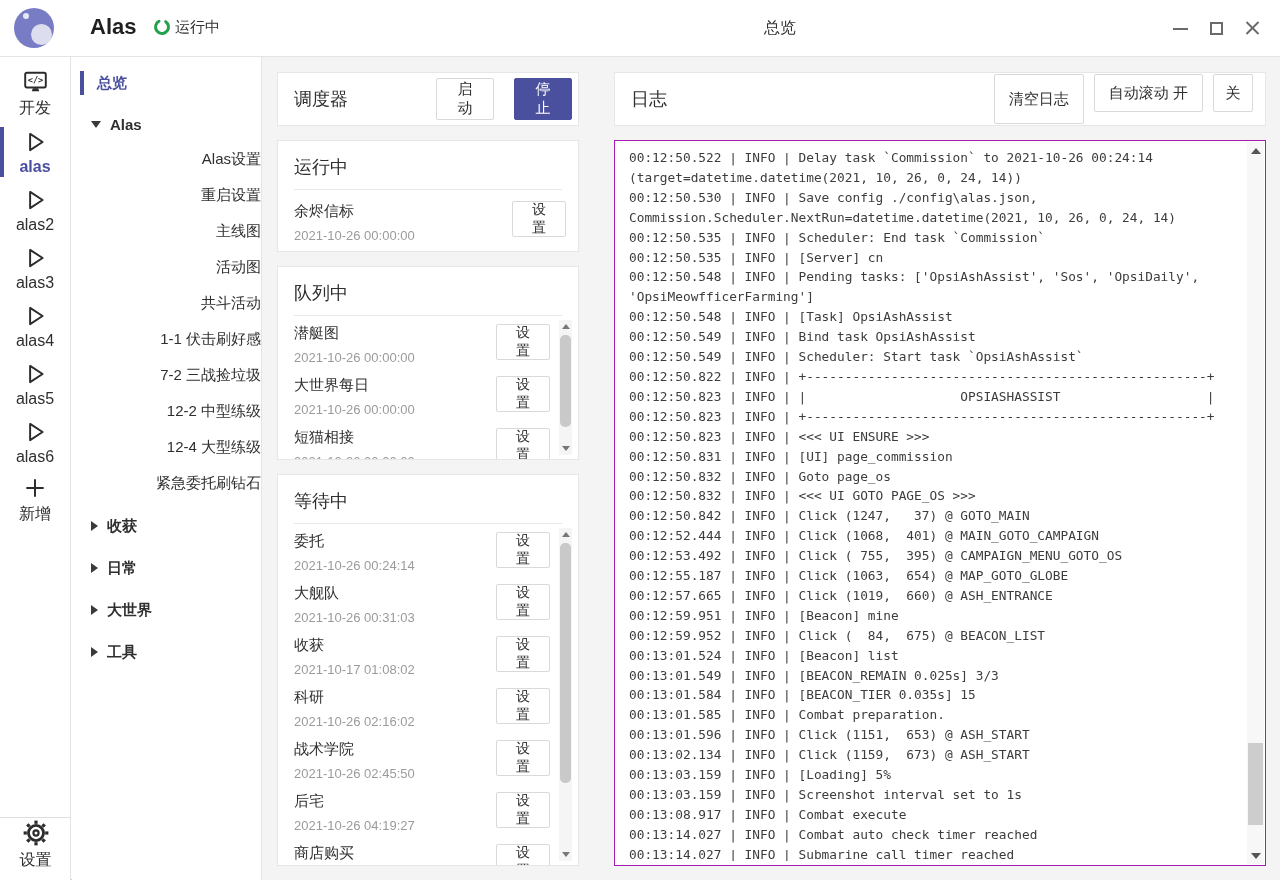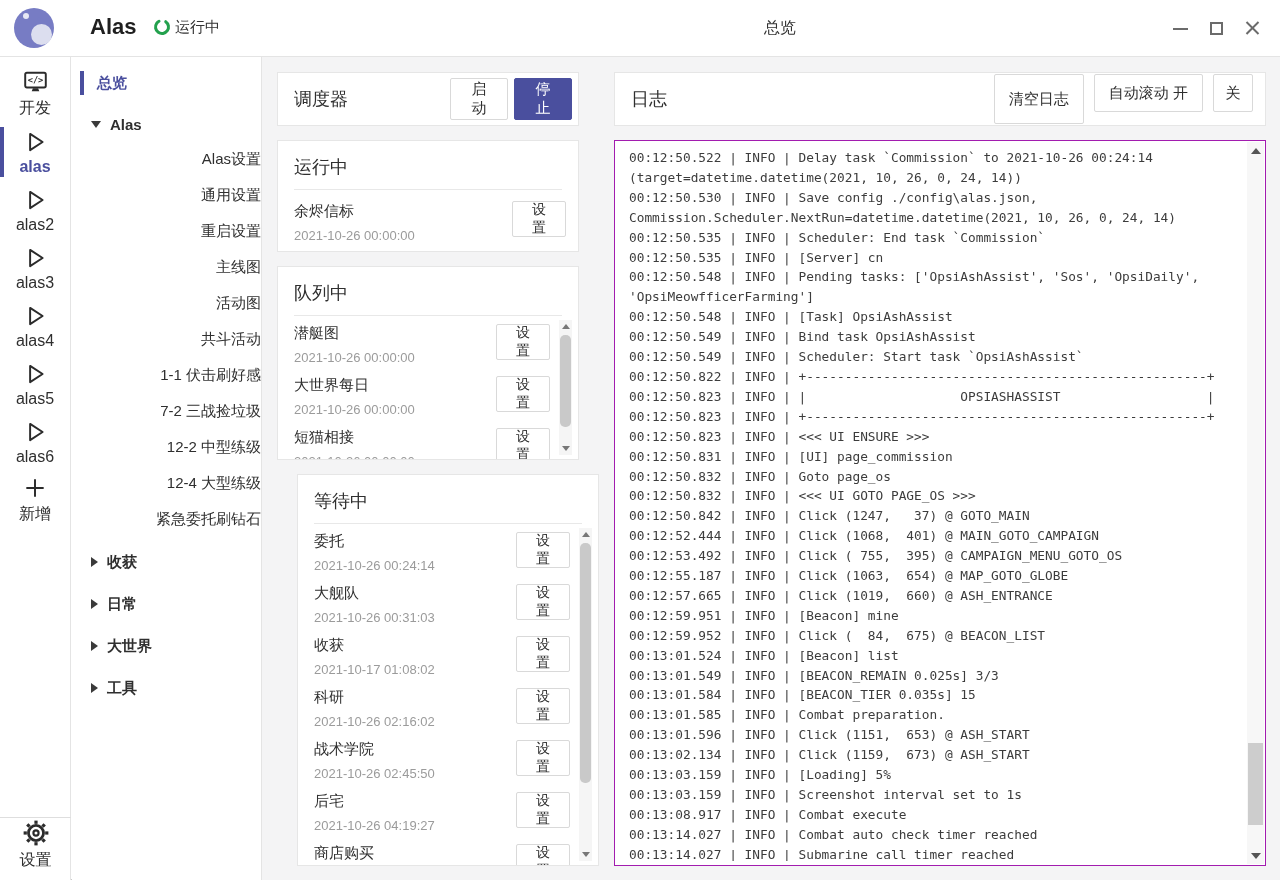--- a/index.html
+++ b/index.html
@@ -221,23 +221,20 @@
       <span>总览</span>
     </div>
     <div class="menu-group">
       <span class="tri-down"></span>
       <span>Alas</span>
     </div>
     <div class="menu-sub">
         <span>Alas设置</span>
       </div>
     <div class="menu-sub">
-        <span>通用设置</span>
-      </div>
-    <div class="menu-sub">
         <span>重启设置</span>
       </div>
     <div class="menu-sub">
         <span>主线图</span>
       </div>
     <div class="menu-sub">
         <span>活动图</span>
       </div>
     <div class="menu-sub">
         <span>共斗活动</span>
@@ -273,21 +270,21 @@
       <span class="tri-right"></span>
       <span>工具</span>
     </div>
   </div>
 
   <div class="main">
 
     <div class="card" style="left:15px; top:15px; width:302px; height:54px;">
       <div class="card-header">
         <span class="hd-title">调度器</span>
-        <div style="display:flex; gap:6px;">
+        <div style="display:flex; gap:20px;">
           <button class="btn" style="width:58px;">启动</button>
           <button class="btn btn-primary" style="width:58px;">停止</button>
         </div>
       </div>
     </div>
 
     <div class="card" style="left:15px; top:83px; width:302px; height:112px;">
       <div class="panel-title">运行中</div>
       <div class="panel-divider"></div>
       <div class="task-row" style="padding-top:12px;">
@@ -321,21 +318,21 @@
               <span class="vs-tri-up"></span>
             </div>
           <div class="vs-thumb" style="top:15px; height:92px;"></div>
           <div class="vs-arrow vs-down">
               <span class="vs-tri-down"></span>
             </div>
         </div>
       </div>
     </div>
 
-    <div class="card" style="left:15px; top:417px; width:302px; height:392px;margin-left:20px;">
+    <div class="card" style="left:15px; top:417px; width:302px; height:392px;">
       <div class="panel-title">等待中</div>
       <div class="panel-divider"></div>
       <div class="task-list" style="height:341px;">
         <div class="task-row">
           <div class="task-name">委托</div>
           <div class="task-time">2021-10-26 00:24:14</div>
           <button class="btn task-btn" style="right:28px;">设置</button>
         </div>
         <div class="task-row">
           <div class="task-name">大舰队</div>

